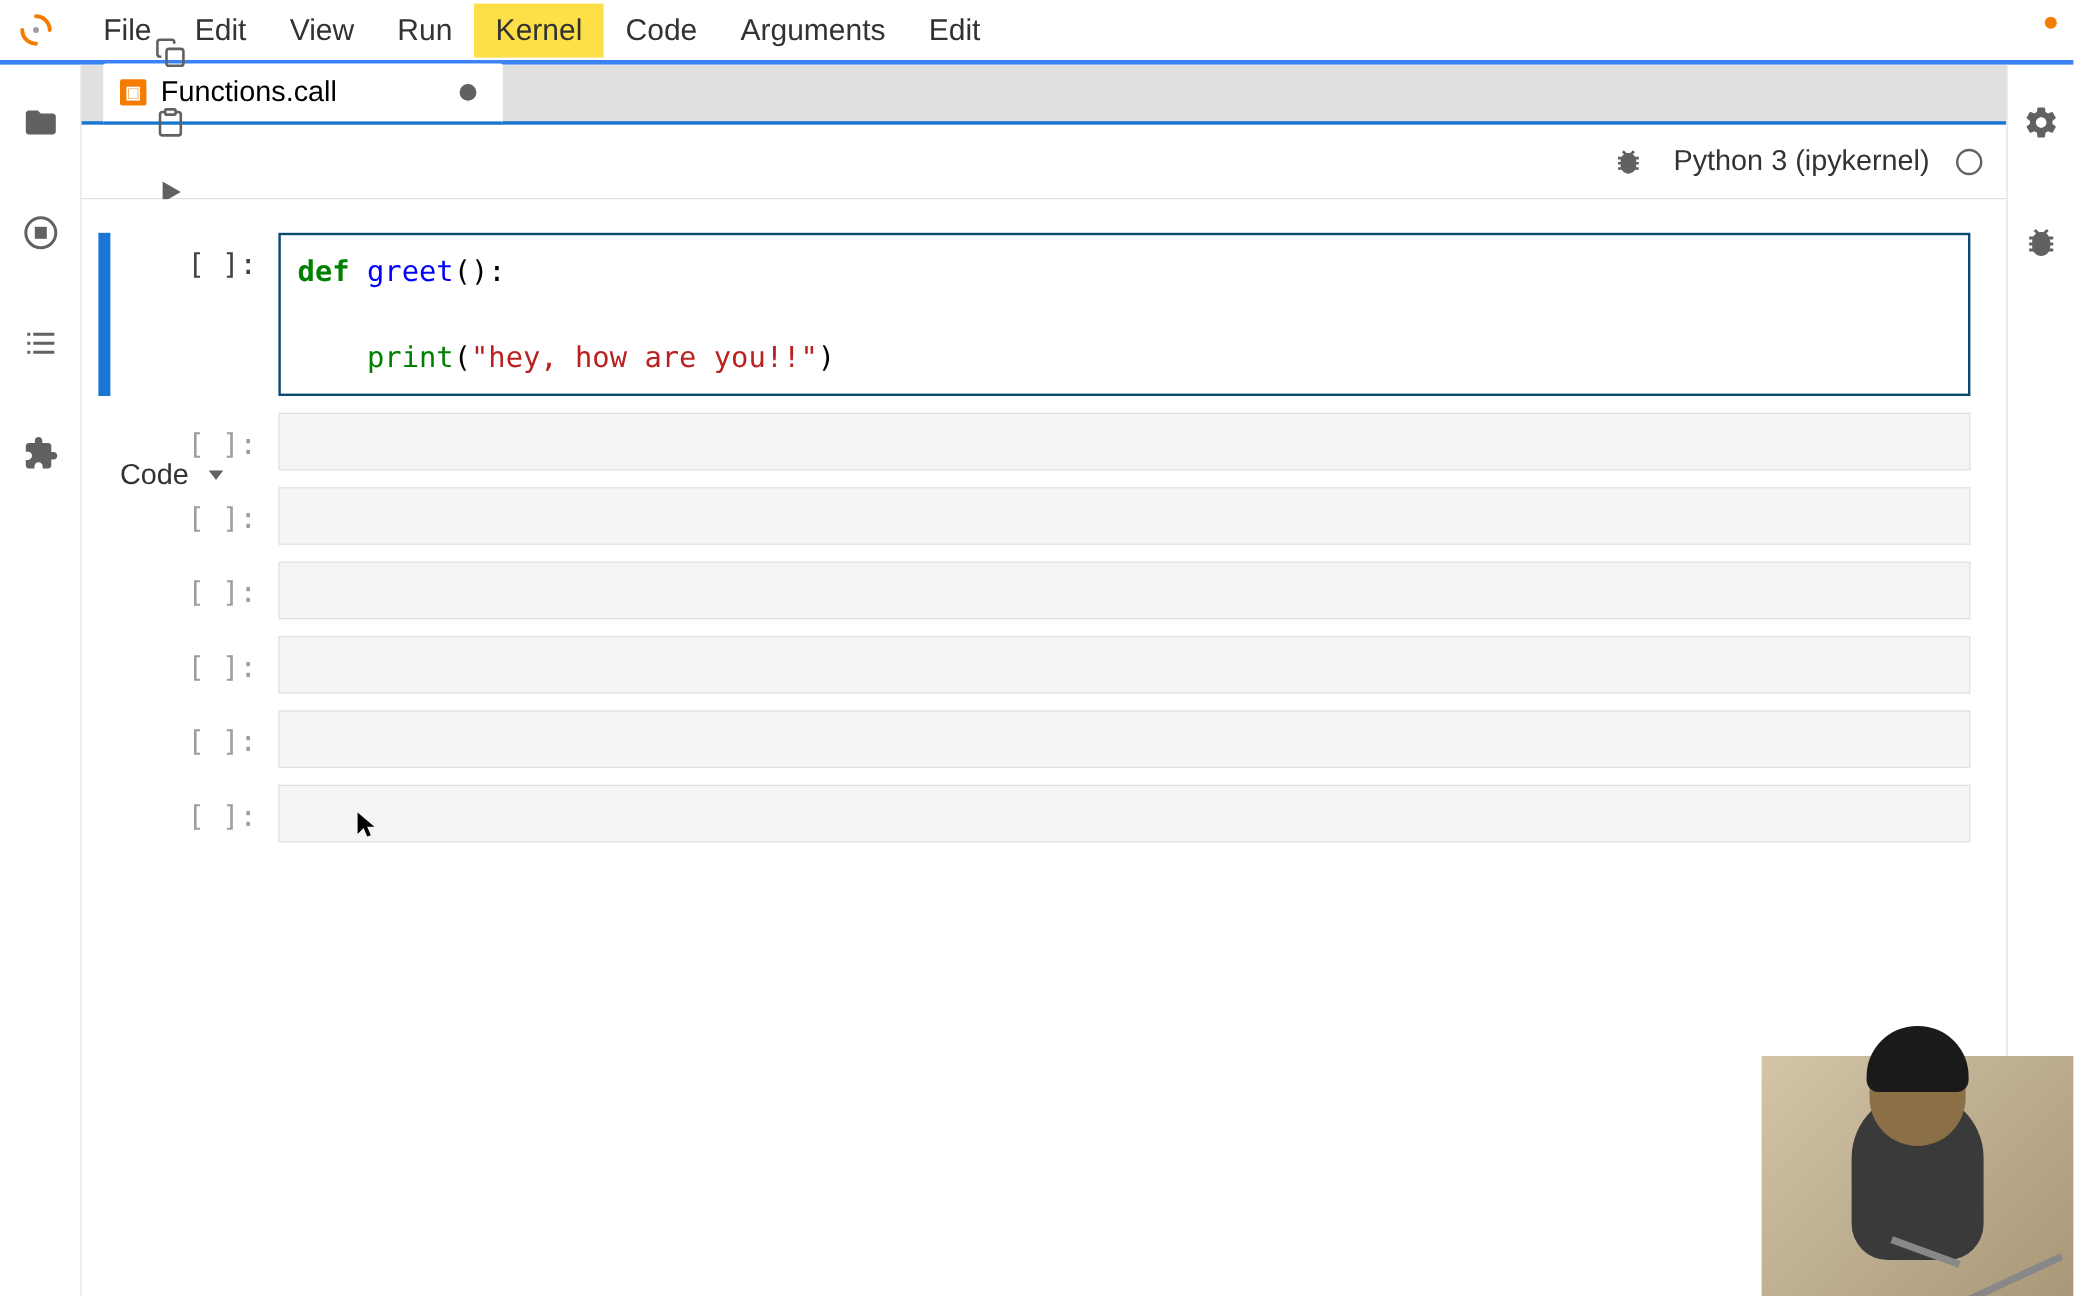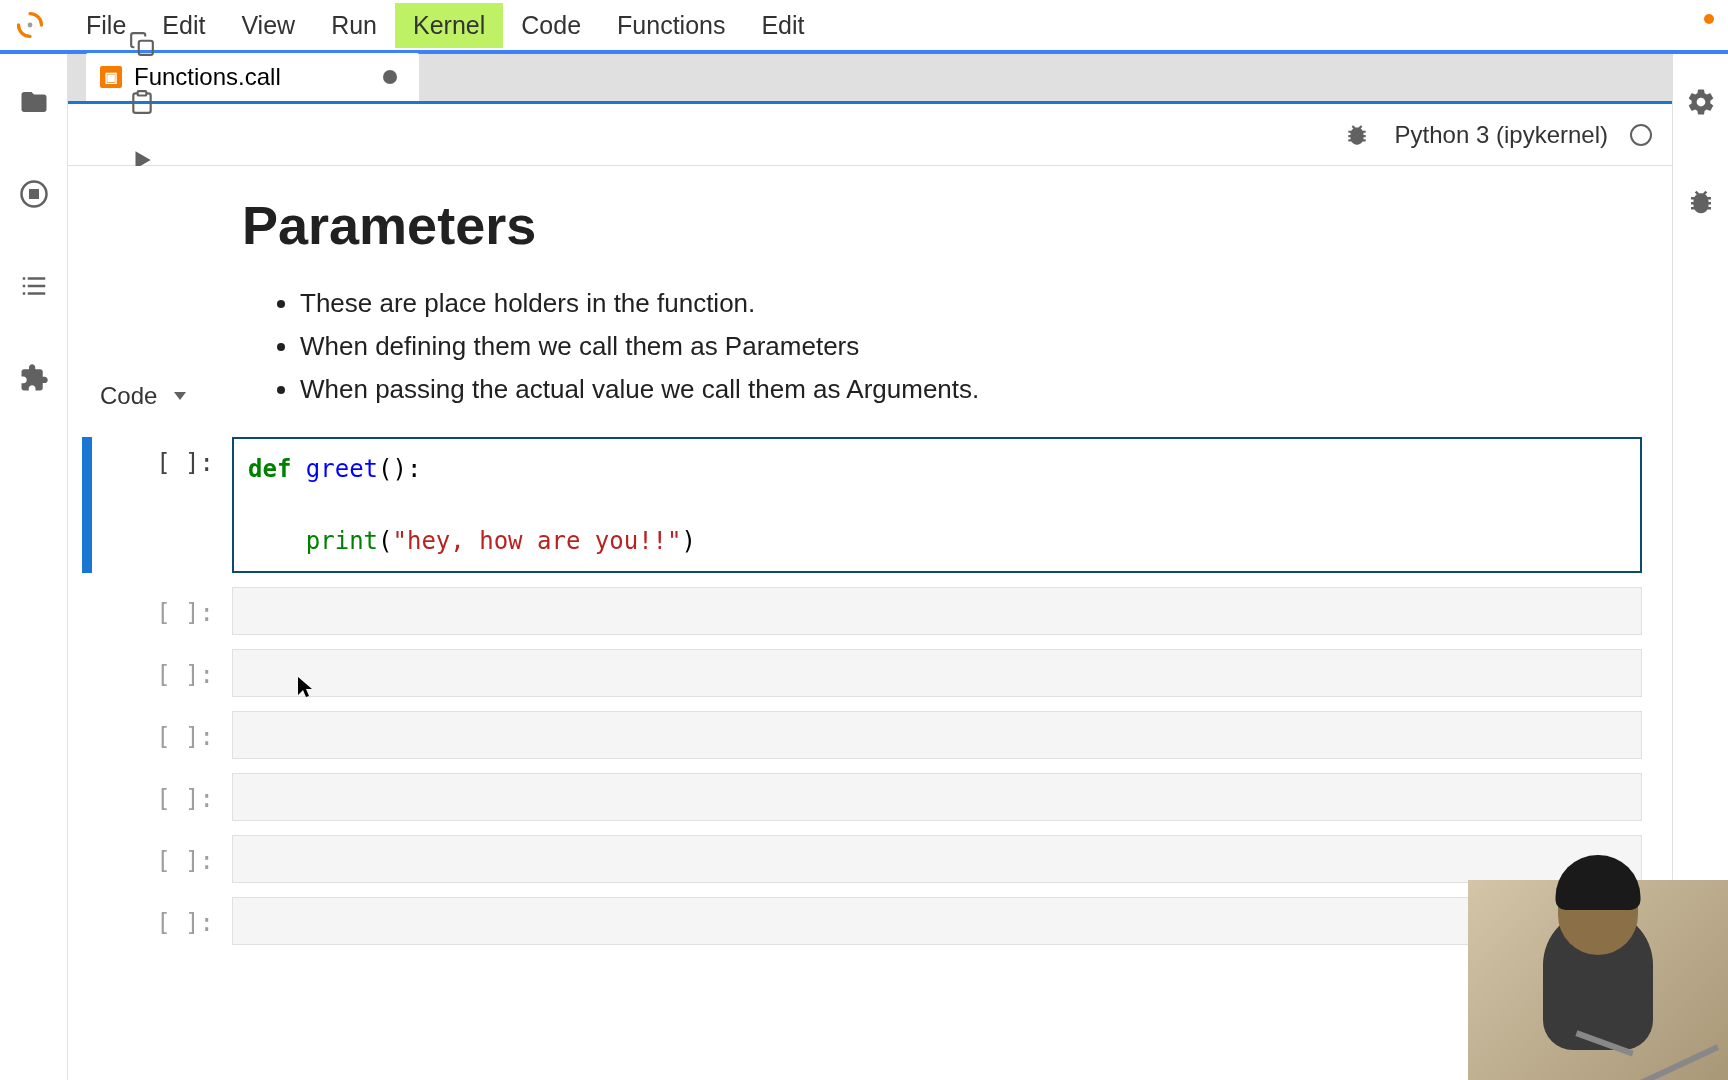--- a/index.html
+++ b/index.html
@@ -28,21 +28,21 @@
       align-items: center;
       justify-content: center;
     }
     .logo svg { width: 36px; height: 36px; }
     .menu-item {
       padding: 8px 18px;
       font-size: 25px;
       color: #333;
       cursor: pointer;
     }
-    .menu-item.hovered { background: #bef264; }
+    .menu-item.hovered { background: #fde047; }
     .orange-dot {
       position: absolute;
       right: 14px;
       top: 14px;
       width: 10px;
       height: 10px;
       border-radius: 50%;
       background: #f57c00;
     }
     
@@ -352,21 +352,21 @@
         <path d="M 22 36 A 14 14 0 0 1 8 22" fill="none" stroke="#f57c00" stroke-width="4" stroke-linecap="round"></path>
       </svg>
   </div>
   <div id="menu-items" style="display: flex;">
       <div class="menu-item">File</div>
       <div class="menu-item">Edit</div>
       <div class="menu-item">View</div>
       <div class="menu-item">Run</div>
       <div class="menu-item hovered">Kernel</div>
       <div class="menu-item">Code</div>
-      <div class="menu-item">Functions</div>
+      <div class="menu-item">Arguments</div>
       <div class="menu-item">Edit</div>
     </div>
   <div class="orange-dot"></div>
 </div>
 
 <div class="main-area">
 
   <div class="left-sidebar">
     <div class="side-icon">
       <svg viewBox="0 0 24 24" fill="currentColor">
@@ -470,28 +470,20 @@
           <svg viewBox="0 0 24 24" fill="currentColor">
               <path d="M20 8h-2.81c-.45-.78-1.07-1.45-1.82-1.96L17 4.41 15.59 3l-2.17 2.17C12.96 5.06 12.49 5 12 5s-.96.06-1.41.17L8.41 3 7 4.41l1.62 1.63C7.88 6.55 7.26 7.22 6.81 8H4v2h2.09c-.05.33-.09.66-.09 1v1H4v2h2v1c0 .34.04.67.09 1H4v2h2.81c1.04 1.79 2.97 3 5.19 3s4.15-1.21 5.19-3H20v-2h-2.09c.05-.33.09-.66.09-1v-1h2v-2h-2v-1c0-.34-.04-.67-.09-1H20V8z"></path>
             </svg>
         </div>
         <span>Python 3 (ipykernel)</span>
         <div class="kernel-circle"></div>
       </div>
     </div>
 
     <div class="notebook">
-      <div class="md-cell">
-        <h1>Parameters</h1>
-        <ul id="md-bullets">
-            <li>These are place holders in the function.</li>
-            <li>When defining them we call them as Parameters</li>
-            <li>When passing the actual value we call them as Arguments.</li>
-          </ul>
-      </div>
       <div id="cells">
           <div class="cell-row selected">
             <div class="prompt">[ ]:</div>
             <div class="code-input"><span class="kw">def&nbsp;</span><span class="fn">greet</span><span>():</span><br><br><span>&nbsp;&nbsp;&nbsp;&nbsp;</span><span class="bi">print</span><span>(</span><span class="str">"hey,&nbsp;how&nbsp;are&nbsp;you!!"</span><span>)</span></div>
           </div>
           <div class="cell-row">
             <div class="prompt">[ ]:</div>
             <div class="code-input"></div>
           </div>
           <div class="cell-row">

